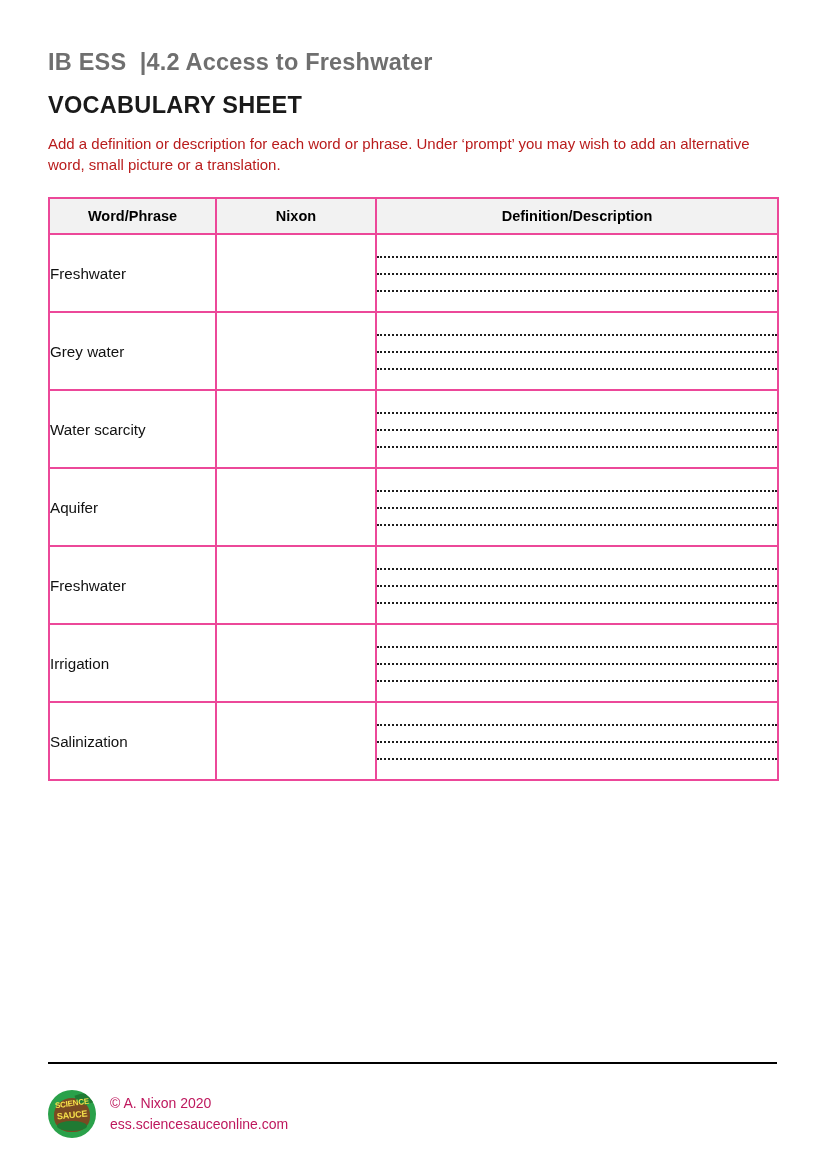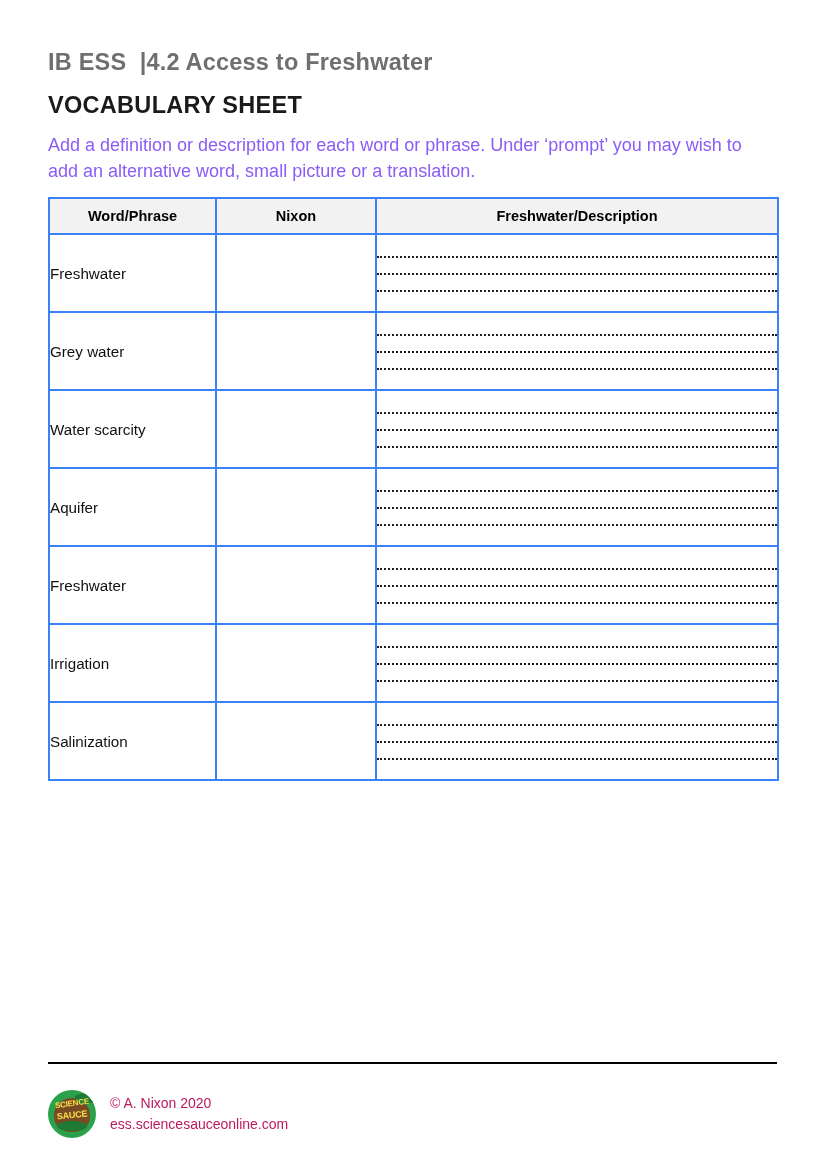--- a/index.html
+++ b/index.html
@@ -46,40 +46,40 @@
     line-height: 1.22;
     margin-top: 14px;
   }
 
   
   .instructions {
     position: absolute;
     left: 48px;
     top: 133px;
     width: 722px;
-    font-size: 18px;
+    font-size: 15px;
     line-height: 1.42;
-    color: #8b5cf6;
+    color: #b91c1c;
   }
 
   
   .vocab-table-wrap {
     position: absolute;
     left: 48px;
     top: 197px;
     width: 729px;
   }
   table.vocab {
     border-collapse: collapse;
     width: 729px;
     table-layout: fixed;
   }
   table.vocab th,
   table.vocab td {
-    border: 2px solid #3b82f6;
+    border: 2px solid #ec4899;
     padding: 0;
     vertical-align: middle;
   }
   table.vocab thead th {
     background: #f2f2f2;
     font-size: 14.5px;
     font-weight: bold;
     text-align: center;
     height: 34px;
     color: #000000;
@@ -217,21 +217,21 @@
     <table class="vocab">
       <colgroup>
         <col class="c-word">
         <col class="c-prompt">
         <col class="c-def">
       </colgroup>
       <thead>
         <tr>
           <th>Word/Phrase</th>
           <th>Nixon</th>
-          <th>Freshwater/Description</th>
+          <th>Definition/Description</th>
         </tr>
       </thead>
       <tbody>
 
         <tr>
           <td class="word-cell">Freshwater</td>
           <td class="prompt-cell"></td>
           <td class="def-cell">
             <div class="dot-lines">
               <div class="dot-line"></div>

